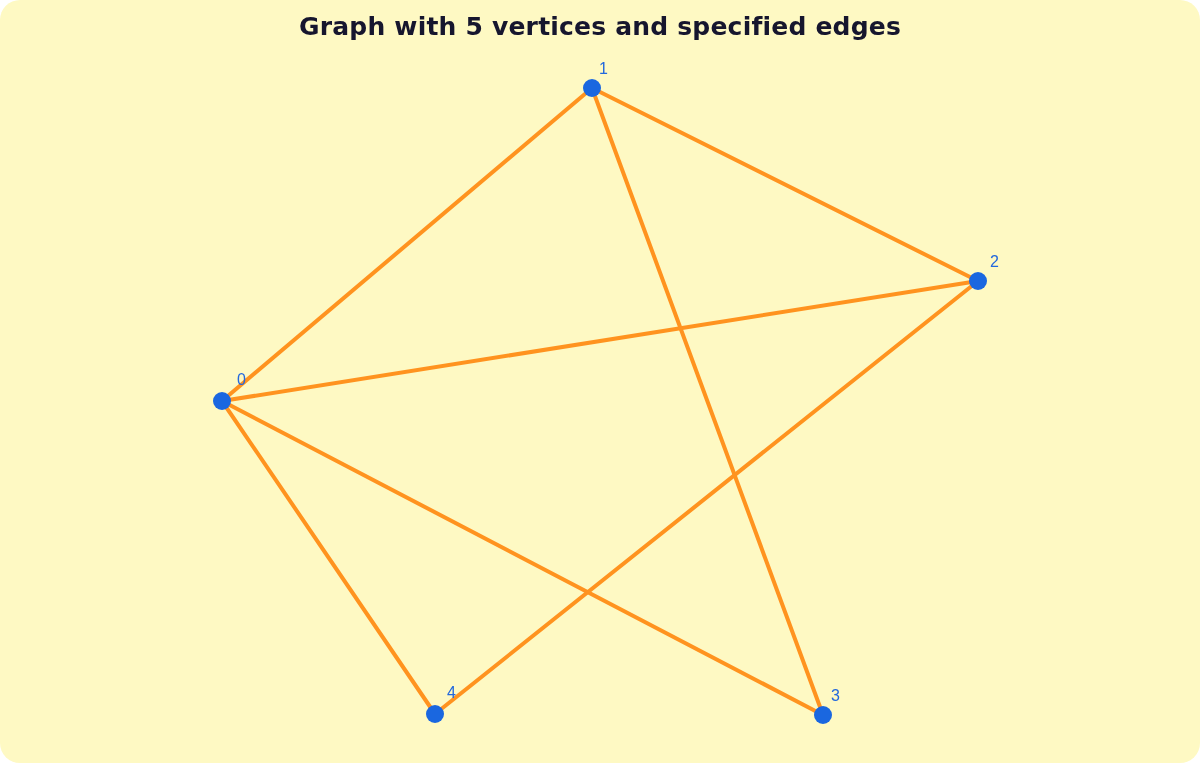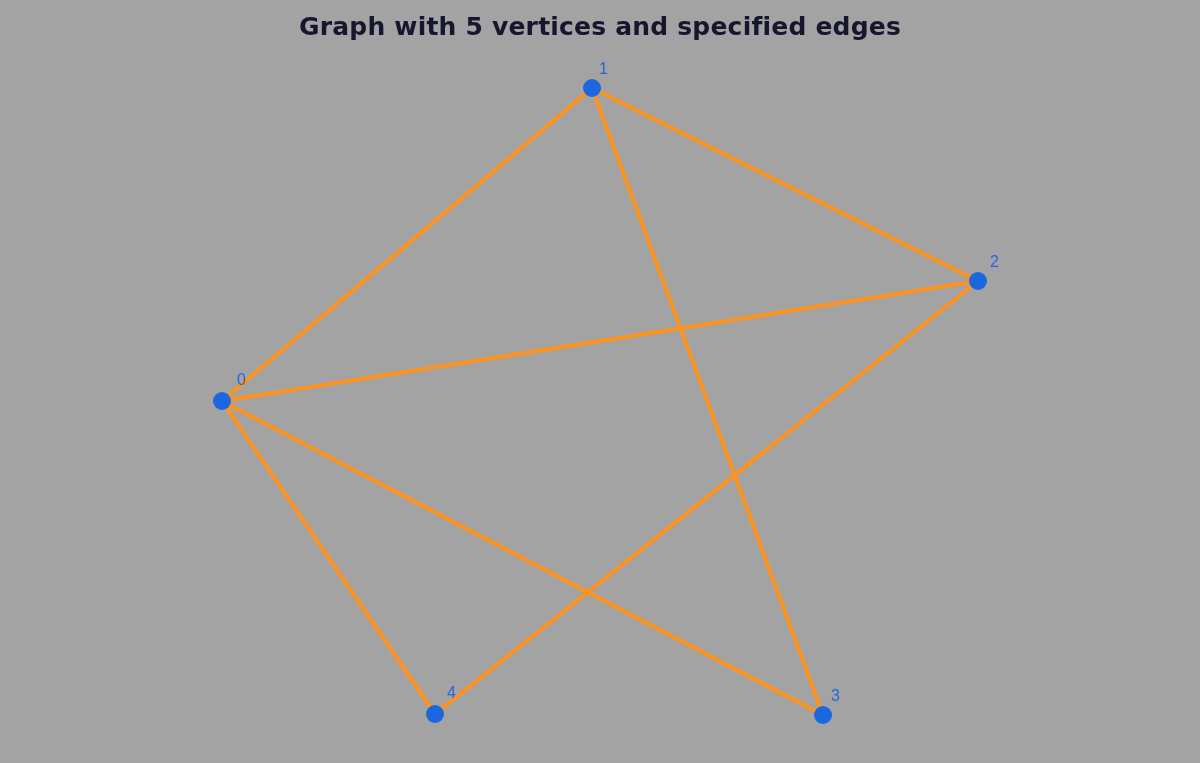--- a/index.html
+++ b/index.html
@@ -4,23 +4,24 @@
 <style>
   html, body {
     margin: 0;
     padding: 0;
     background: #ffffff;
   }
   .figure {
     position: relative;
     width: 1200px;
     height: 763px;
-    background: #a3a3a3;
+    background: #fef9c3;
     overflow: hidden;
     font-family: "Liberation Sans", sans-serif;
+    border-radius: 20px;
   }
   .figure-title {
     position: absolute;
     top: 12px;
     left: 0;
     width: 100%;
     text-align: center;
     font-size: 25px;
     font-weight: 700;
     letter-spacing: 0.2px;

